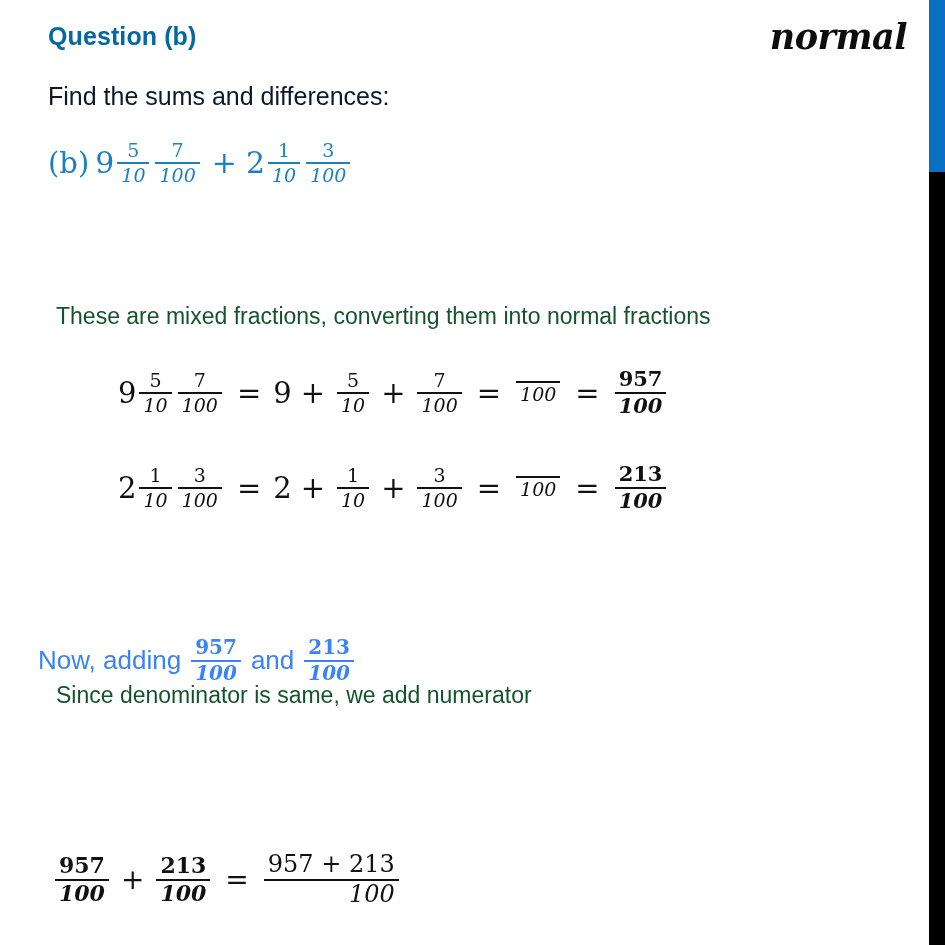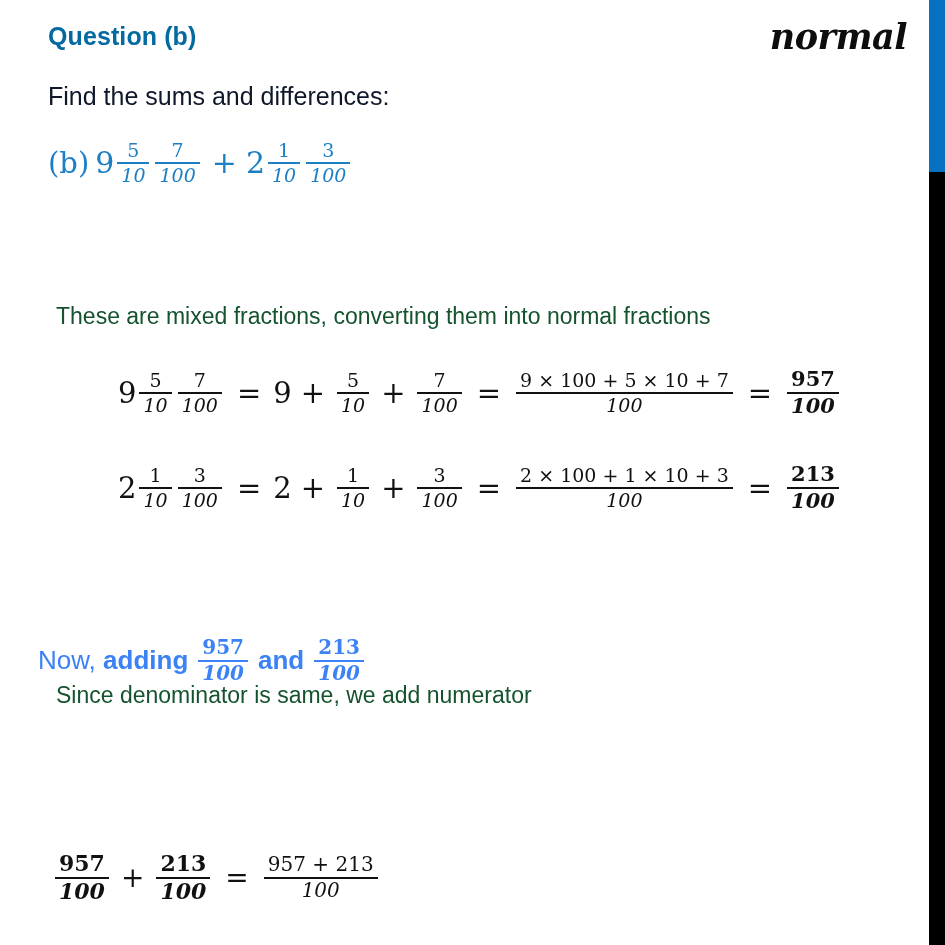--- a/index.html
+++ b/index.html
@@ -129,32 +129,32 @@
     position: absolute;
     left: 38px;
     top: 637px;
     display: flex;
     align-items: center;
     white-space: nowrap;
     font-family: "Liberation Sans", sans-serif;
     font-size: 26px;
     color: #3b82f6;
   }
-  #adding-line .strong { font-weight: bold; }
+  #adding-line .strong { font-weight: normal; }
   #adding-line .frac {
     font-family: "DejaVu Serif", serif;
     font-size: 20px;
     font-weight: bold;
     margin: 0 7px;
   }
 
   
   #final-equation { left: 52px; top: 852px; font-size: 28px; }
   #final-equation .frac { font-size: 22px; }
-  #final-equation .sumfrac { font-size: 20px; font-weight: normal; }
+  #final-equation .sumfrac { font-size: 24px; font-weight: normal; align-items: flex-end; }
 </style>
 </head>
 <body>
 
 <div id="edge-bar-blue"></div>
 <div id="edge-bar-black"></div>
 
 <div id="question-title">Question (b)</div>
 <div id="brand-logo">normal</div>
 <div id="instruction-line">Find the sums and differences:</div>
@@ -209,21 +209,20 @@
     <span class="den">10</span>
   </span>
   <span class="op">+</span>
   <span class="frac">
     <span class="num">7</span>
     <span class="bar"></span>
     <span class="den">100</span>
   </span>
   <span class="eq">=</span>
   <span class="frac bigfrac">
-    <span class="num">9 × 100 + 5 × 10 + 7</span>
     <span class="bar"></span>
     <span class="den">100</span>
   </span>
   <span class="eq">=</span>
   <span class="frac resfrac bold">
     <span class="num">957</span>
     <span class="bar"></span>
     <span class="den">100</span>
   </span>
 </div>
@@ -249,21 +248,20 @@
     <span class="den">10</span>
   </span>
   <span class="op">+</span>
   <span class="frac">
     <span class="num">3</span>
     <span class="bar"></span>
     <span class="den">100</span>
   </span>
   <span class="eq">=</span>
   <span class="frac bigfrac">
-    <span class="num">2 × 100 + 1 × 10 + 3</span>
     <span class="bar"></span>
     <span class="den">100</span>
   </span>
   <span class="eq">=</span>
   <span class="frac resfrac bold">
     <span class="num">213</span>
     <span class="bar"></span>
     <span class="den">100</span>
   </span>
 </div>

